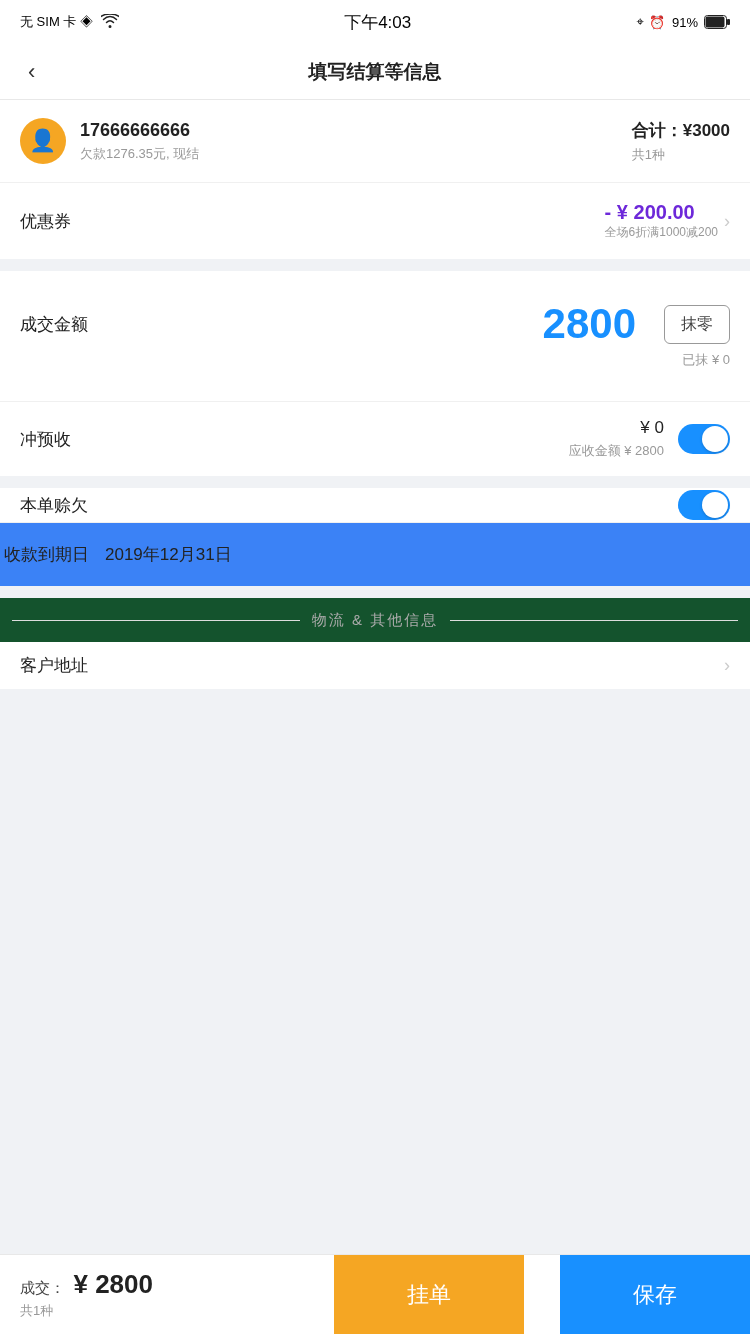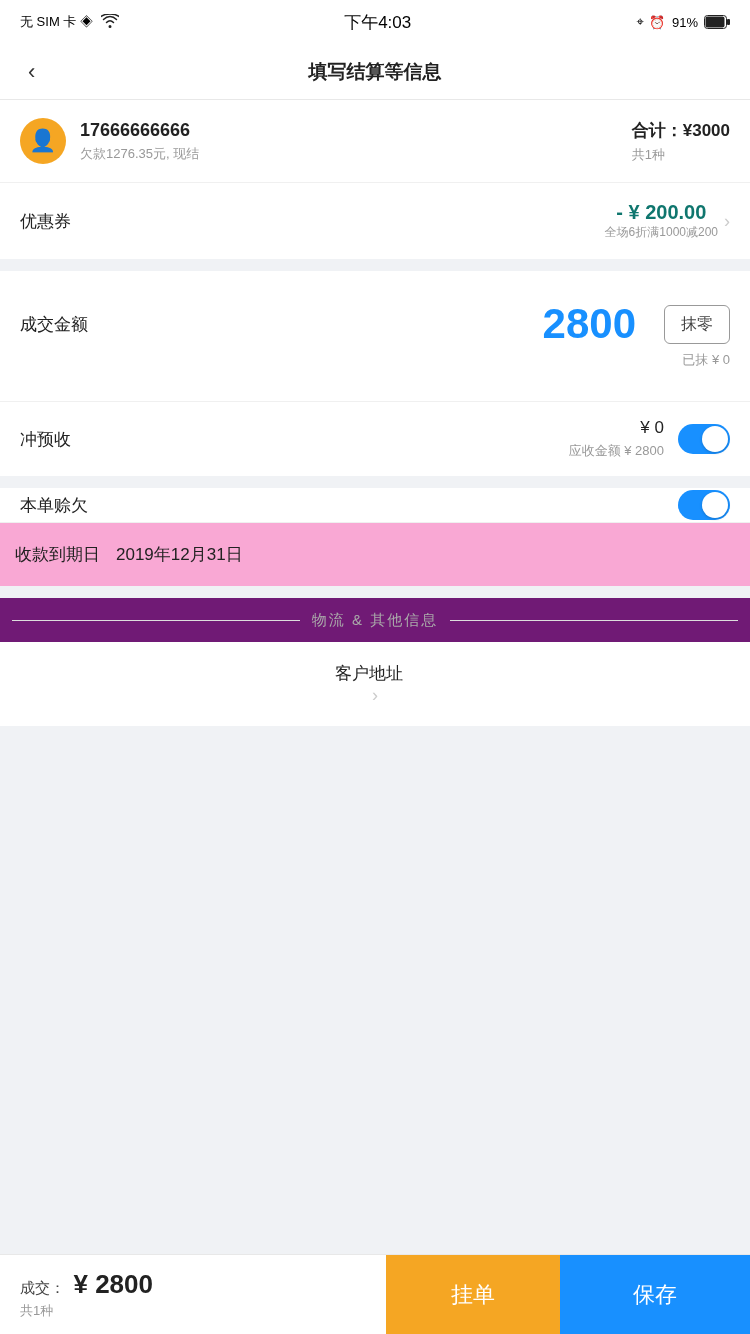--- a/index.html
+++ b/index.html
@@ -126,22 +126,21 @@
       color: #222;
     }
     .coupon-right {
       display: flex;
       align-items: center;
       gap: 6px;
     }
     .coupon-discount {
       font-size: 20px;
       font-weight: 600;
-      color: #0f766e;
-      text-align: center;
+      color: #6d28d9;
     }
     .coupon-desc {
       font-size: 12px;
       color: #999;
       text-align: center;
     }
     .chevron-right {
       color: #ccc;
       font-size: 18px;
     }
@@ -250,37 +249,37 @@
     }
     .credit-label {
       font-size: 17px;
       color: #222;
     }
 
     
     .duedate-row {
       display: flex;
       align-items: center;
-      padding: 20px 15px;
-      background: #f9a8d4;
+      padding: 20px 4px;
+      background: #3b82f6;
       border-top: 1px solid #f0f0f0;
     }
     .duedate-label {
       font-size: 17px;
       color: #222;
       margin-right: 16px;
     }
     .duedate-value {
       font-size: 17px;
       color: #222;
     }
 
     
     .logistics-divider {
-      background: #701a75;
+      background: #14532d;
       height: 44px;
       display: flex;
       align-items: center;
       justify-content: center;
     }
     .logistics-text {
       font-size: 15px;
       color: #aaa;
       letter-spacing: 2px;
     }
@@ -289,23 +288,22 @@
       height: 1px;
       background: #ddd;
       margin: 0 12px;
     }
 
     
     .address-row {
       display: flex;
       align-items: center;
       justify-content: space-between;
-      padding: 20px 20px;
-      background: #fff;
-      flex-direction: column;
+      padding: 12px 20px;
+      background: #fff;
     }
     .address-label {
       font-size: 17px;
       color: #222;
       min-width: 80px;
     }
     .address-value {
       font-size: 17px;
       color: #222;
       flex: 1;
@@ -339,41 +337,42 @@
       color: #222;
       margin-left: 4px;
     }
     .footer-count {
       font-size: 13px;
       color: #999;
       margin-top: 2px;
     }
     .footer-btn-hold {
       height: 80px;
-      width: 174px;
+      width: 190px;
       background: #f5a623;
       display: flex;
       align-items: center;
       justify-content: center;
       font-size: 22px;
       color: #fff;
       font-weight: 500;
       cursor: pointer;
     }
     .footer-btn-save {
       height: 80px;
       width: 190px;
       background: #1890ff;
       display: flex;
       align-items: center;
       justify-content: center;
       font-size: 22px;
       color: #fff;
       font-weight: 500;
       cursor: pointer;
+      margin-left: 36px;
     }
   </style>
 </head>
 <body>
 
 <div class="status-bar">
   <div class="status-left">
     <span>无 SIM 卡  ◈</span>
     <span>
       <svg width="18" height="14" viewBox="0 0 18 14" fill="none">

